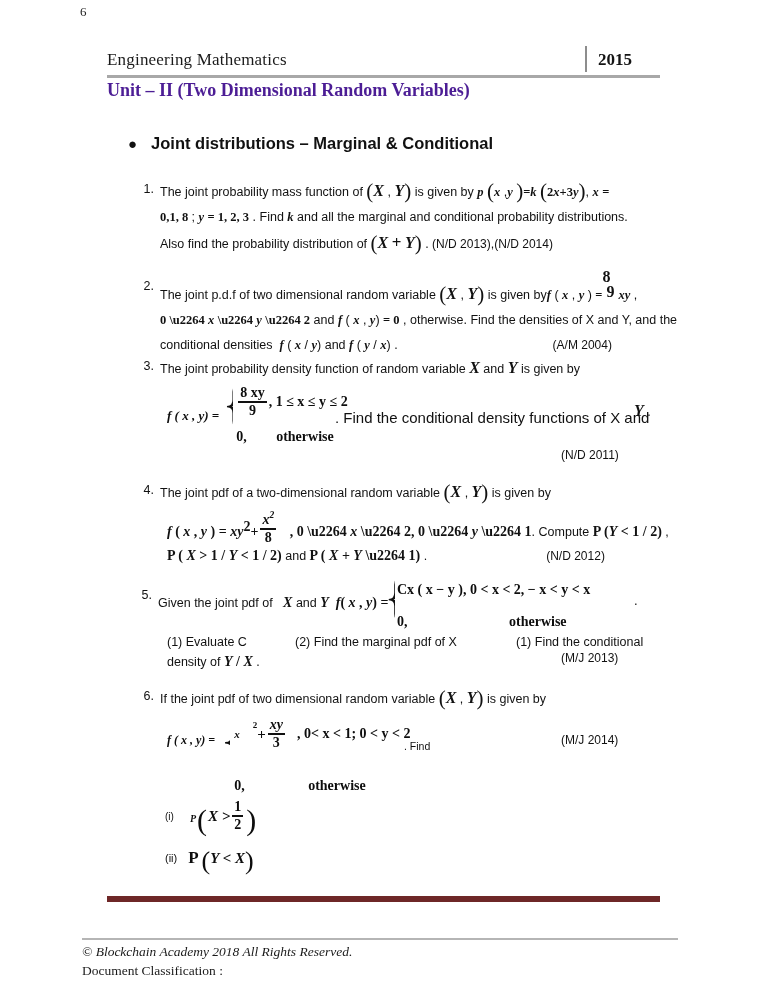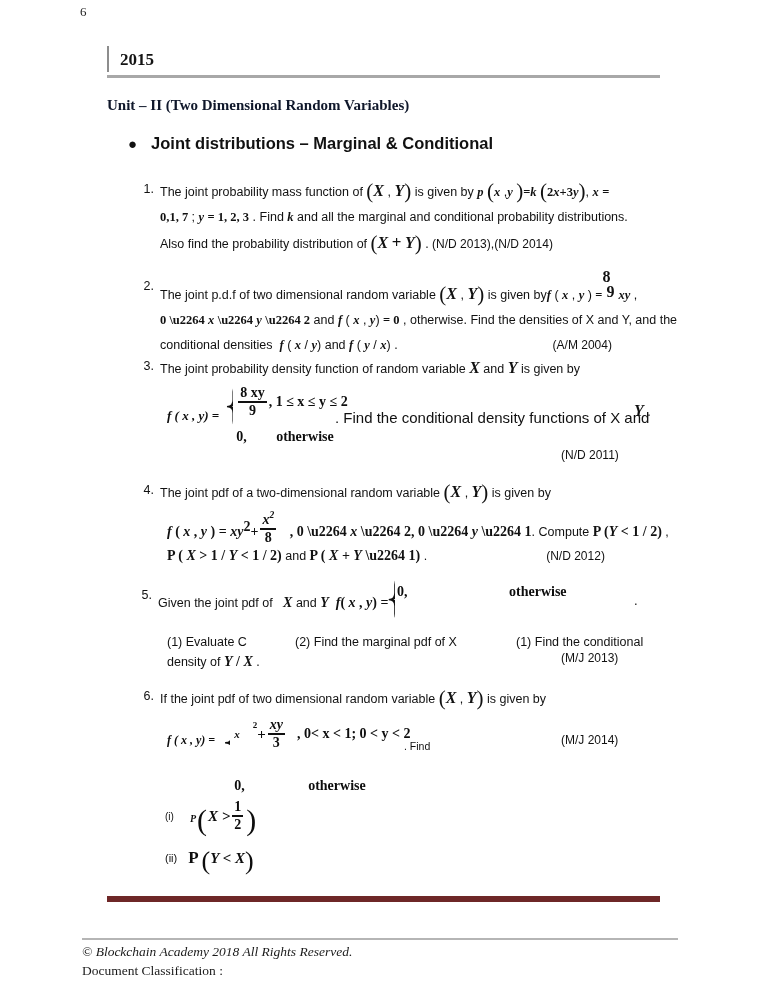--- a/index.html
+++ b/index.html
@@ -37,23 +37,23 @@
     font-size:17px;font-weight:bold;color:#141414;
     padding:0 0 3px 11px;width:62px;
   }
   .header-rule{
     position:absolute;left:107px;top:75px;width:553px;height:3px;
     background:#a8a8a8;
   }
 
   
   .unit-title{
-    position:absolute;left:107px;top:97px;
-    font-family:"Liberation Serif", serif;
-    font-size:15px;font-weight:bold;color:#0f172a;
+    position:absolute;left:107px;top:80px;
+    font-family:"Liberation Serif", serif;
+    font-size:18px;font-weight:bold;color:#4c1d95;
   }
   .bullet-row{
     position:absolute;left:128px;top:134px;
     display:flex;align-items:baseline;
   }
   .bullet-dot{
     font-size:15px;color:#111;margin-right:14px;line-height:1;
   }
   .bullet-text{
     font-family:"Liberation Sans", sans-serif;
@@ -119,38 +119,39 @@
   .sup{font-size:0.68em;vertical-align:super;}
 </style>
 </head>
 <body>
 
 <div class="page">
 
   <div class="page-number">6</div>
 
   <div class="header">
+    <div class="header-title">Engineering Mathematics</div>
     <div class="header-divider"></div>
     <div class="header-year">2015</div>
   </div>
   <div class="header-rule"></div>
 
   <div class="unit-title">Unit – II (Two Dimensional Random Variables)</div>
   <div class="bullet-row">
     <span class="bullet-dot">●</span>
     <span class="bullet-text">Joint distributions – Marginal &amp; Conditional</span>
   </div>
 
   <div class="q-num" style="left:128px;top:182px;">1.</div>
   <div class="q-body" style="top:178px;">
     <div class="ln">
       The joint probability mass function of <span class="paren">(</span><span class="bigi">X</span> , <span class="bigi">Y</span><span class="paren">)</span> is given by <span class="mt">p</span> <span class="paren">(</span><span class="mt">x</span> ,<span class="mt">y</span> <span class="paren">)</span><span class="mtb">=</span><span class="mt">k</span> <span class="paren">(</span><span class="mtb">2</span><span class="mt">x</span><span class="mtb">+3</span><span class="mt">y</span><span class="paren">)</span>, <span class="mt">x</span> <span class="mtb">=</span>
     </div>
     <div class="ln">
-      <span class="mtb">0,1, 7</span> ; <span class="mt">y</span> <span class="mtb">= 1, 2, 3</span> . Find <span class="mt">k</span> and all the marginal and conditional probability distributions.
+      <span class="mtb">0,1, 8</span> ; <span class="mt">y</span> <span class="mtb">= 1, 2, 3</span> . Find <span class="mt">k</span> and all the marginal and conditional probability distributions.
     </div>
     <div class="ln">
       Also find the probability distribution of <span class="paren">(</span><span class="bigi">X</span> <span class="bigp">+</span> <span class="bigi">Y</span><span class="paren">)</span> . <span class="year-ref">(N/D 2013)</span>,<span class="year-ref">(N/D 2014)</span>
     </div>
   </div>
 
   <div class="q-num" style="left:128px;top:279px;">2.</div>
   <div class="q-body" style="top:275px;">
     <div class="ln">
       The joint p.d.f of two dimensional random variable <span class="paren">(</span><span class="bigi">X</span> , <span class="bigi">Y</span><span class="paren">)</span> is given by<span class="mt">f</span> ( <span class="mt">x</span> , <span class="mt">y</span> ) <span class="mtb">=</span><span class="frac nobar"><span class="nu" style="font-size:16px;position:relative;top:-6px;left:-4px;">8</span><span class="bar"></span><span class="de" style="font-size:16px;position:relative;top:-7px;">9</span></span><span class="mt">xy</span> ,
@@ -218,20 +219,23 @@
   </div>
 
   <div class="q-num" style="left:126px;top:588px;">5.</div>
   <div class="ln" style="position:absolute;left:158px;top:590px;">
     Given the joint pdf of &nbsp; <span class="bigi" style="font-size:14px;">X</span> and <span class="bigi" style="font-size:14px;">Y</span> &nbsp;<span class="mt" style="font-size:14px;">f</span><span class="mtb" style="font-size:14px;">( </span><span class="mt" style="font-size:14px;">x</span><span class="mtb" style="font-size:14px;"> , </span><span class="mt" style="font-size:14px;">y</span><span class="mtb" style="font-size:14px;">) = </span>
   </div>
   <div style="position:absolute;left:384px;top:578px;">
     <div class="cases" style="height:52px;">
       <div class="brace">{</div>
       <div class="cases-rows" style="padding-left:13px;">
+        <div class="case-row" style="height:26px;padding-top:4px;">
+          <span>Cx ( x − y ),  0 &lt; x &lt; 2,  − x &lt; y &lt; x</span>
+        </div>
         <div class="case-row" style="height:24px;padding-top:6px;">
           <span>0,</span>
           <span style="margin-left:98px;">otherwise</span>
         </div>
       </div>
     </div>
   </div>
   <div class="ln" style="position:absolute;left:634px;top:588px;font-size:13px;">.</div>
   <div class="ln" style="position:absolute;left:167px;top:630px;">
     <span>(1) Evaluate C</span>

